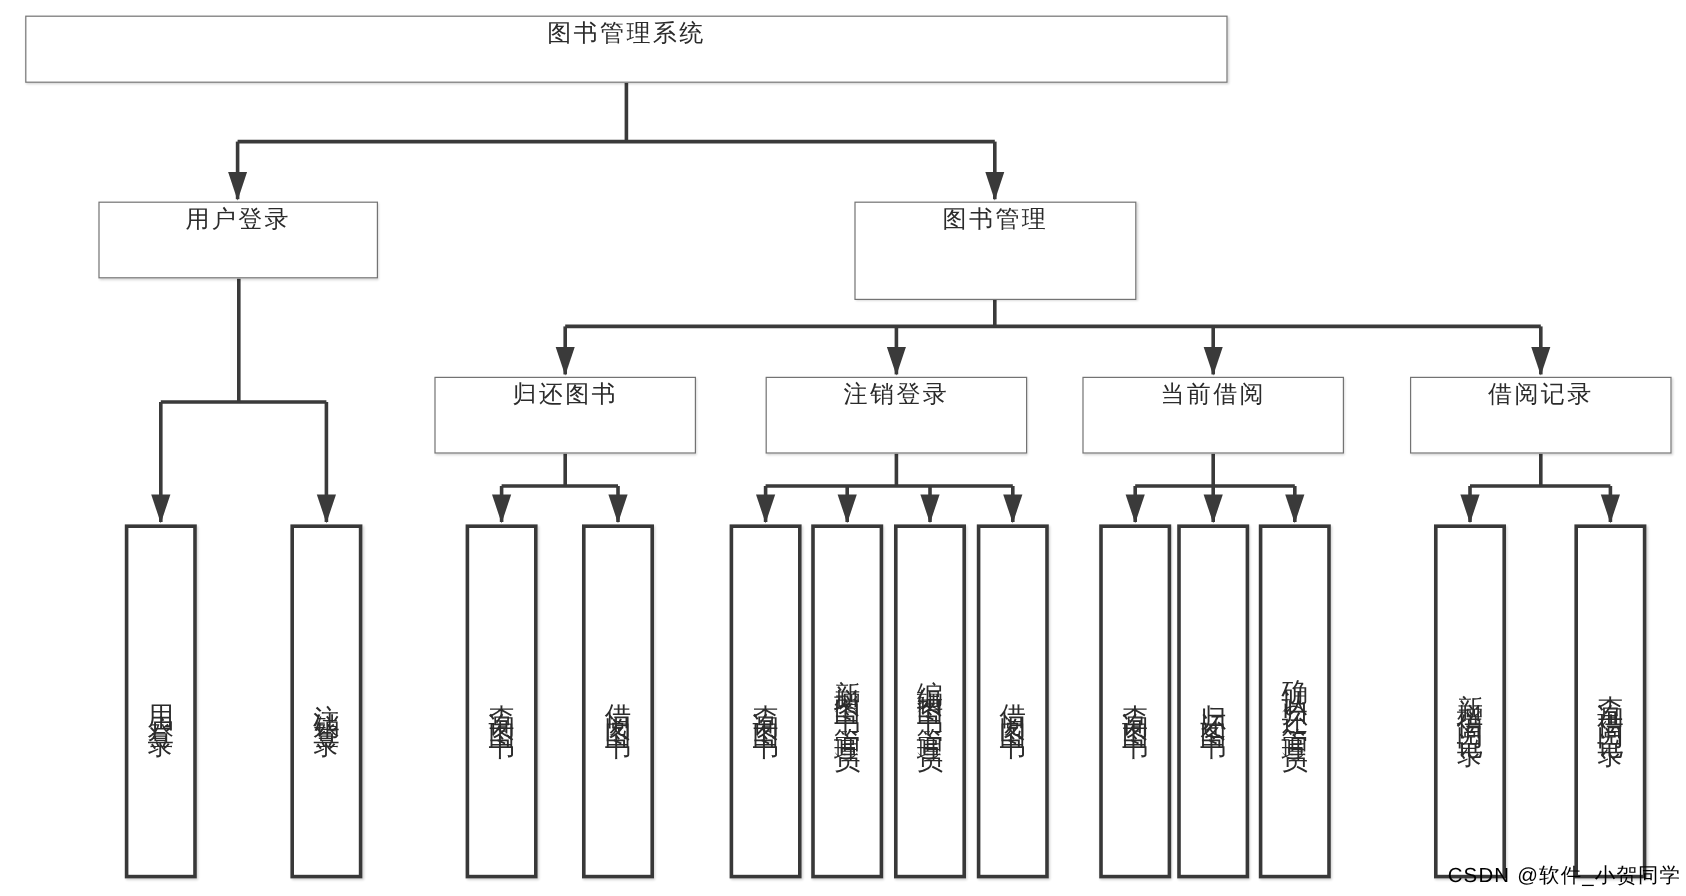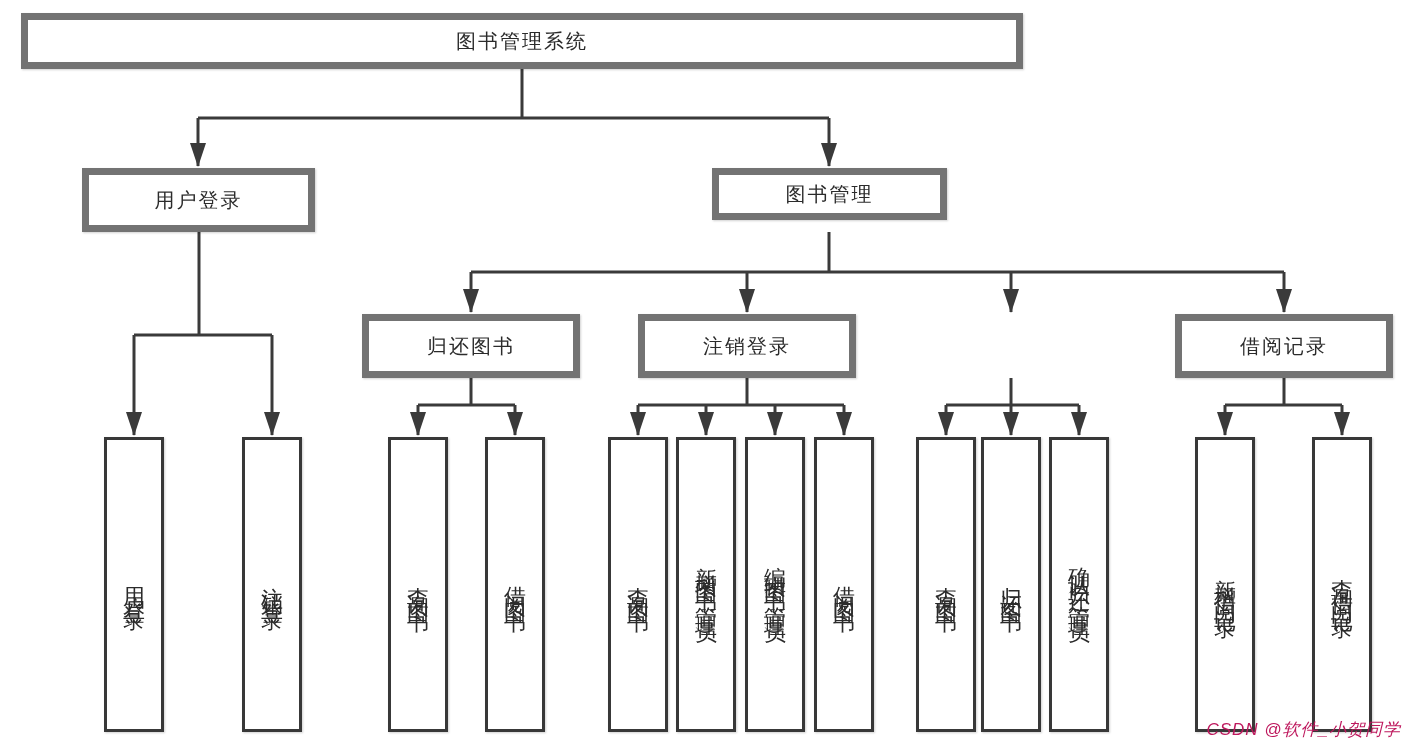--- a/index.html
+++ b/index.html
@@ -18,34 +18,33 @@
     pointer-events: none;
   }
   #connectors path {
     stroke: #3a3a3a;
     stroke-width: 3;
     fill: none;
   }
   .hnode {
     position: absolute;
     box-sizing: border-box;
-    border: 7px solid #737373;
+    border: 1px solid #737373;
     background: #ffffff;
     display: flex;
-    align-items: center;
     justify-content: center;
     font-size: 20px;
     color: #2b2b2b;
     letter-spacing: 2px;
     box-shadow: 1px 1px 2px rgba(0,0,0,0.18);
     z-index: 2;
   }
   .node-root   { left: 21px;   top: 13px;  width: 1002px; height: 56px; }
   .node-l2a    { left: 82px;   top: 168px; width: 233px;  height: 64px; }
-  .node-l2b    { left: 712px;  top: 168px; width: 235px;  height: 52px; }
+  .node-l2b    { left: 712px;  top: 168px; width: 235px;  height: 82px; }
   .node-l3     { top: 314px;   width: 218px; height: 64px; }
   .node-l3-1   { left: 362px; }
   .node-l3-2   { left: 638px; }
   .node-l3-3   { left: 902px; }
   .node-l3-4   { left: 1175px; }
   .leaf {
     position: absolute;
     top: 437px;
     width: 60px;
     height: 295px;
@@ -65,25 +64,24 @@
     letter-spacing: 8px;
     line-height: 1;
     color: #2b2b2b;
     white-space: nowrap;
   }
   .watermark {
     position: absolute;
     right: 4px;
     bottom: 6px;
     font-size: 17px;
-    color: #be185d;
+    color: #000000;
     letter-spacing: 1px;
     z-index: 3;
     white-space: nowrap;
-    font-style: italic;
   }
 </style>
 </head>
 <body>
 
 <div id="canvas">
 
   <svg id="connectors" xmlns="http://www.w3.org/2000/svg">
     <defs>
       <marker id="arrow" markerUnits="userSpaceOnUse" markerWidth="28" markerHeight="20" refX="23" refY="9" orient="auto">
@@ -130,20 +128,23 @@
   <div class="hnode node-l2b">
     <span>图书管理</span>
   </div>
 
   <div class="hnode node-l3 node-l3-1">
     <span>归还图书</span>
   </div>
   <div class="hnode node-l3 node-l3-2">
     <span>注销登录</span>
   </div>
+  <div class="hnode node-l3 node-l3-3">
+    <span>当前借阅</span>
+  </div>
   <div class="hnode node-l3 node-l3-4">
     <span>借阅记录</span>
   </div>
 
   <div class="leaf" style="left:104px">
     <span class="vlabel">用户登录</span>
   </div>
   <div class="leaf" style="left:242px">
     <span class="vlabel">注销登录</span>
   </div>

